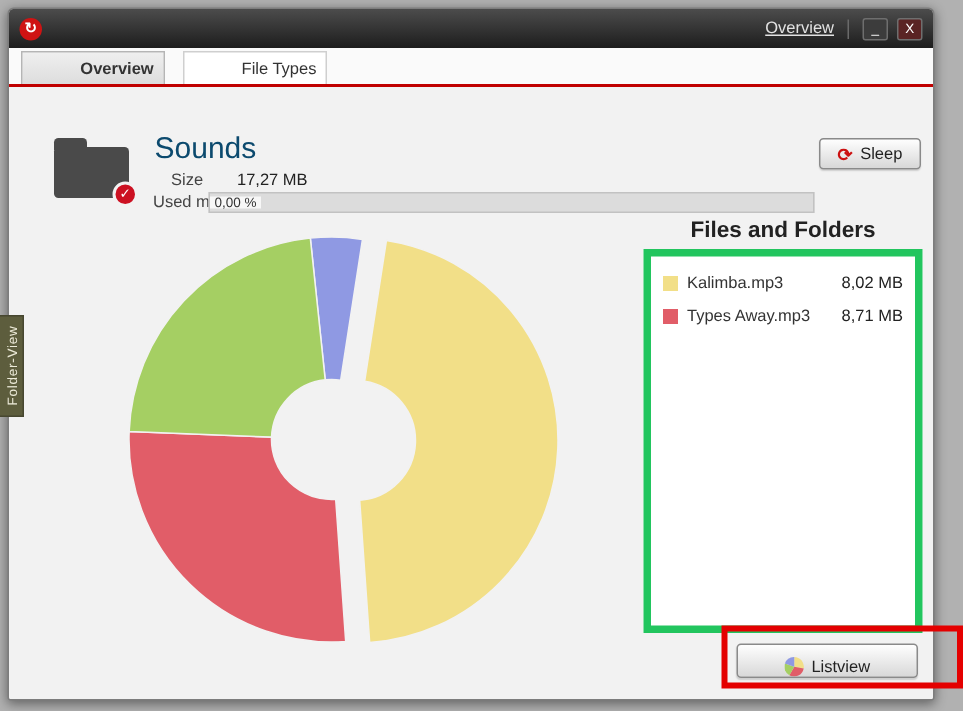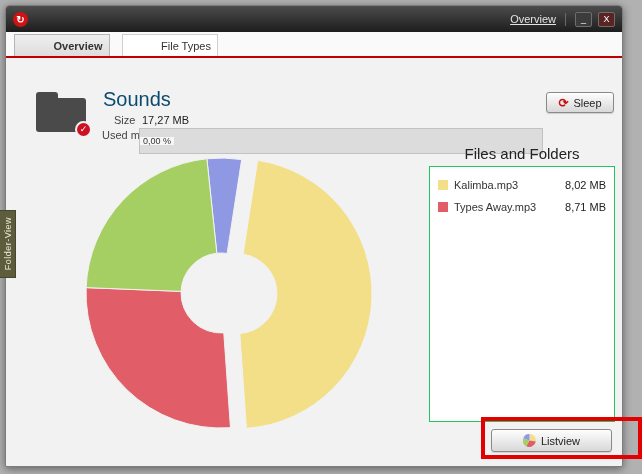--- a/index.html
+++ b/index.html
@@ -56,41 +56,41 @@
   .folder-icon::before { content:""; position:absolute; top:-6px; left:0; width:22px; height:8px;
     background:#4a4a4a; border-radius:3px 3px 0 0; }
   .check-badge { position:absolute; right:-6px; bottom:-6px; width:17px; height:17px;
     border-radius:50%; background:#cc1122; border:2px solid #f2f2f2;
     color:#fff; font-size:9px; line-height:13px; text-align:center; }
 
   .h-title { position:absolute; left:97px; top:82px; font-size:20px; font-weight:normal; color:#0c4a6e; }
   .meta-label { position:absolute; font-size:11px; color:#444; }
   .meta-value { position:absolute; font-size:11px; color:#222; }
   .mem-bar {
-    position:absolute; left:133px; top:122px; width:404px; height:26px;
+    position:absolute; left:133px; top:122px; width:404px; height:14px;
     background:#dcdcdc; border:1px solid #c2c2c2;
     display:flex; align-items:center;
   }
   .mem-text { font-size:9px; color:#333; background:#f7f7f7; padding:0 3px; height:8px; line-height:8px; }
 
   
   .btn {
     position:absolute; display:flex; align-items:center; justify-content:center; gap:5px;
     background:linear-gradient(#fefefe,#d8d8d8); border:1px solid #8a8a8a; border-radius:3px;
     font-size:11px; color:#222; cursor:pointer; box-shadow:0 1px 1px rgba(0,0,0,.15);
   }
   .btn-rescan { left:540px; top:86px; width:68px; height:21px; }
   .rescan-glyph { color:#cc1111; font-weight:bold; font-size:12px; line-height:12px; }
-  .btn-listview { left:485px; top:423px; width:121px; height:23px; }
+  .btn-listview { left:485px; top:423px; width:121px; height:23px;align-items:flex-end; }
 
   
   .files-title { position:absolute; left:423px; top:139px; width:186px; text-align:center;
-    font-size:15px; font-weight:400; color:#222; }
+    font-size:15px; font-weight:700; color:#222; }
   .files-panel { position:absolute; left:423px; top:160px; width:186px; height:256px;
-    background:#ffffff; border:1px solid #22c55e; padding:7px 8px; }
+    background:#ffffff; border:5px solid #22c55e; padding:7px 8px; }
   .file-row { display:flex; align-items:center; gap:6px; height:22px; font-size:11px; color:#333; }
   .swatch { width:10px; height:10px; flex:0 0 auto; }
   .file-name { flex:1; white-space:nowrap; overflow:hidden; }
   .file-size { text-align:center; color:#222; }
 
   
   .chart-svg { position:absolute; left:40px; top:138px; width:380px; height:300px; }
 
   
   .side-tab {
@@ -130,21 +130,21 @@
       <div class="tab active">Overview</div>
       <div class="tab">File Types</div>
     </div>
 
   <div class="folder-icon">
     <div class="check-badge">✓</div>
   </div>
   <div class="h-title">Sounds</div>
 
   <span class="meta-label" style="left:96px; top:108px;margin-left:12px;">Size</span>
-  <span class="meta-value" style="left:136px; top:108px;">17,27 MB</span>
+  <span class="meta-value" style="left:152px; top:108px;">17,27 MB</span>
 
   <span class="meta-label" style="left:96px; top:123px;">Used memory</span>
   <div class="mem-bar">
     <span class="mem-text">0,00 %</span>
   </div>
 
   <div class="btn btn-rescan">
     <span class="rescan-glyph">⟳</span>
     <span>Sleep</span>
   </div>

